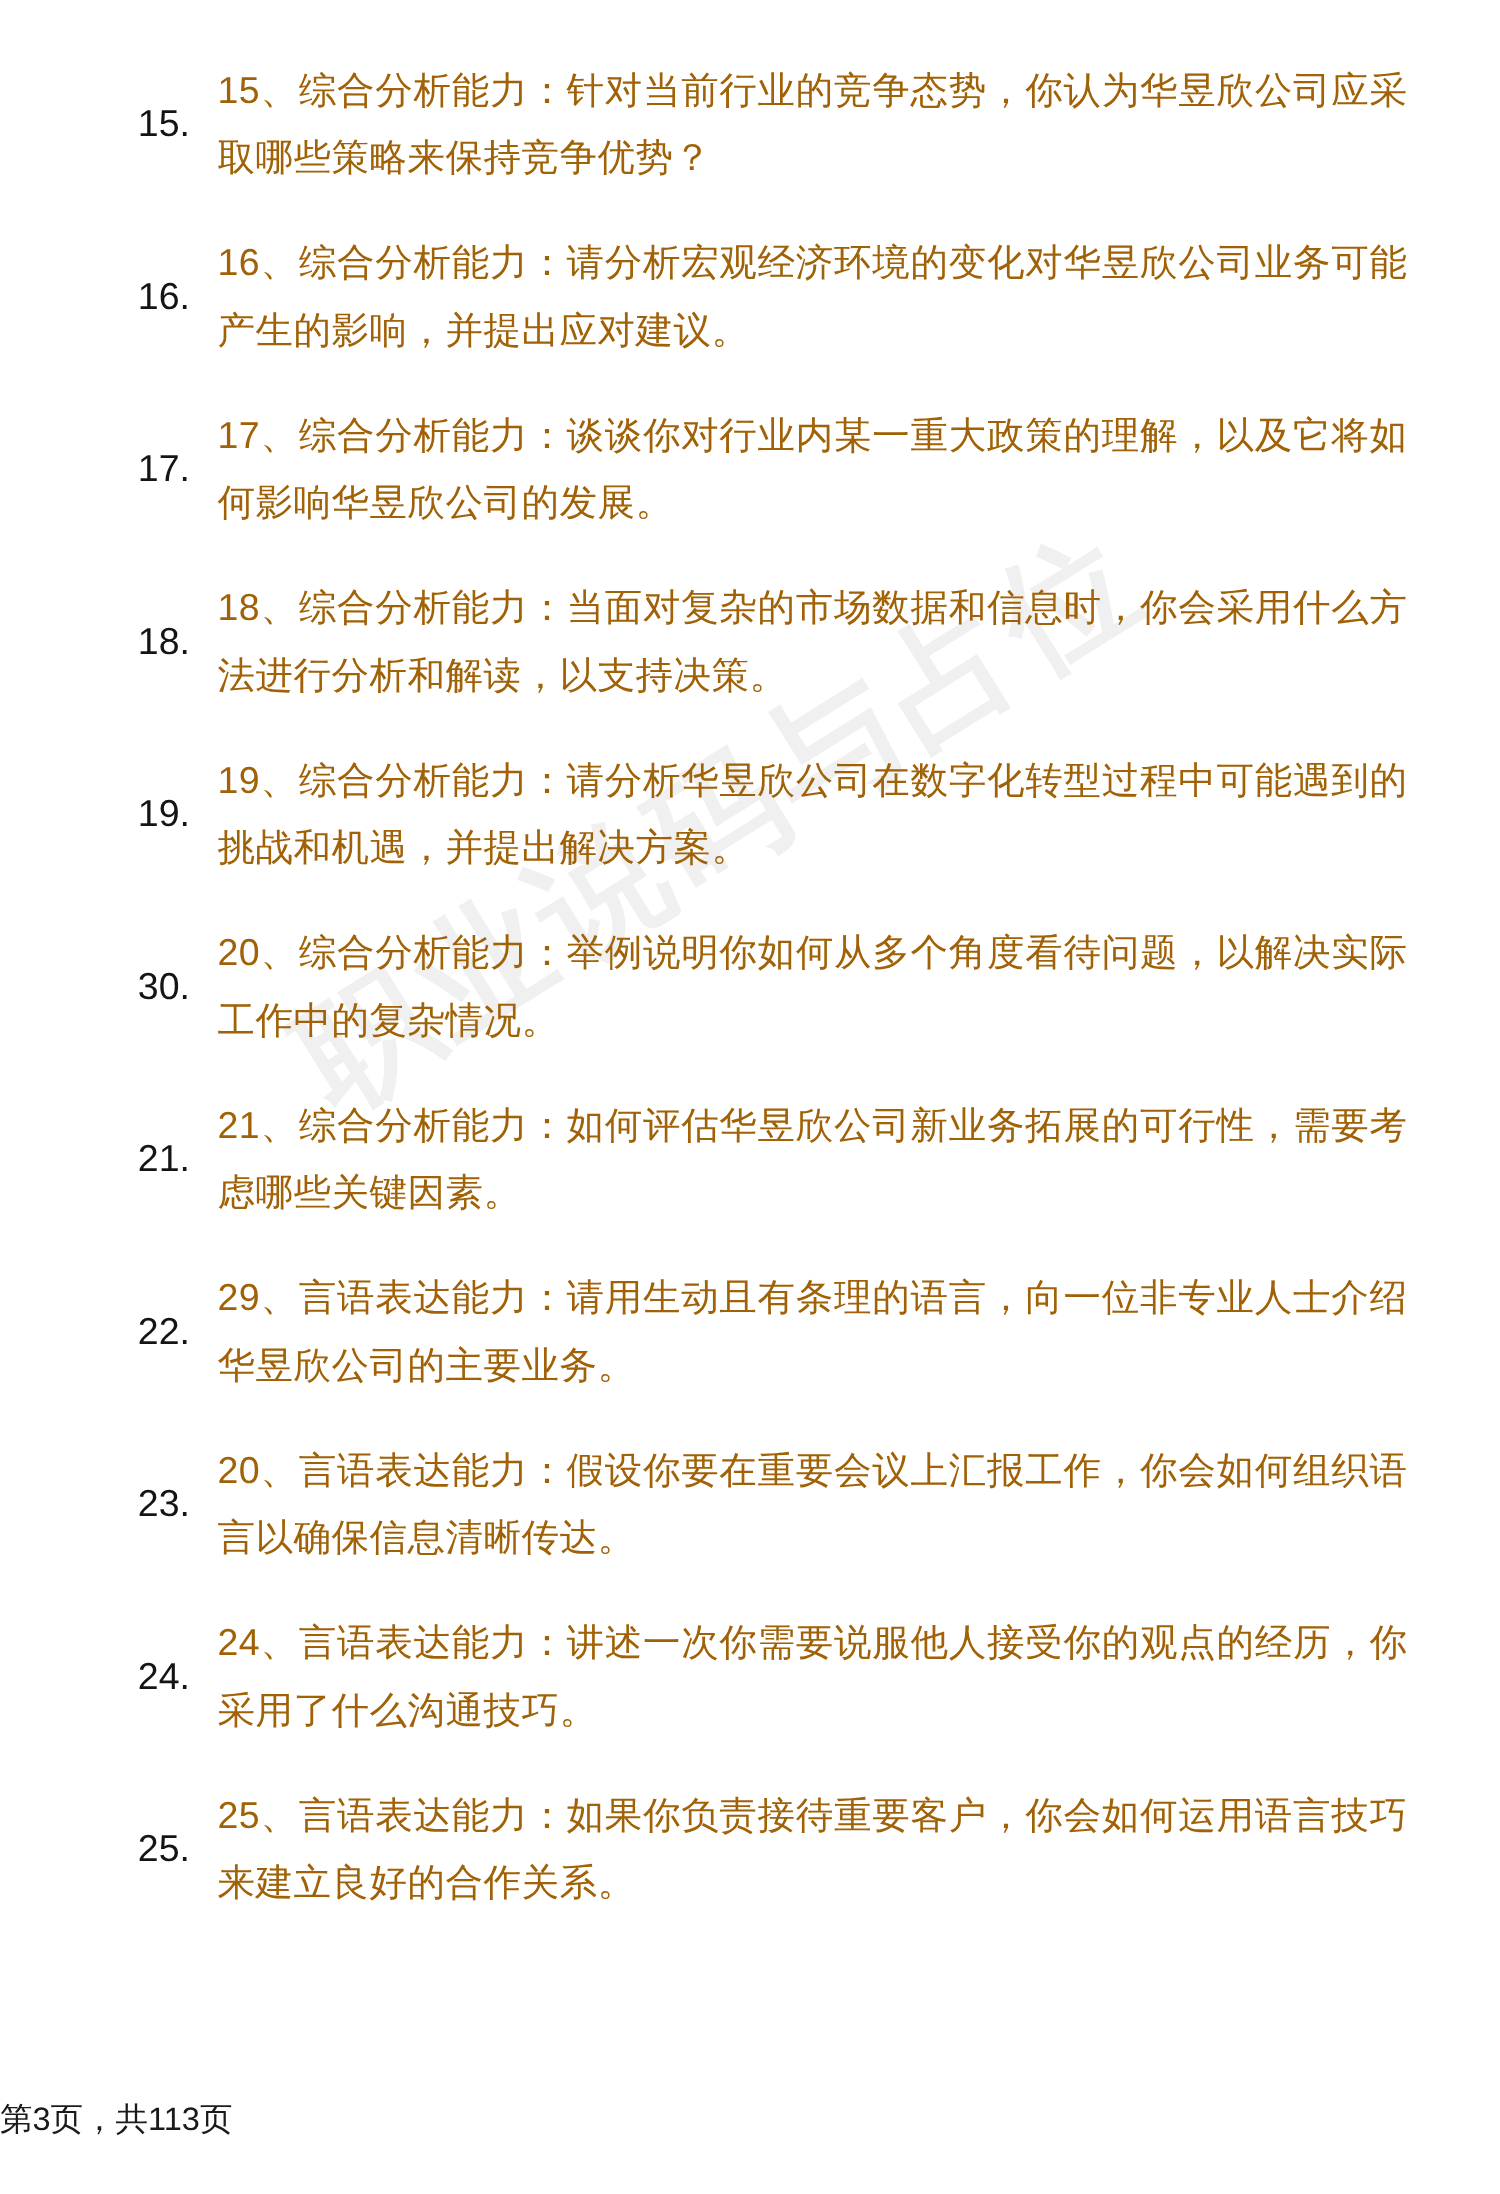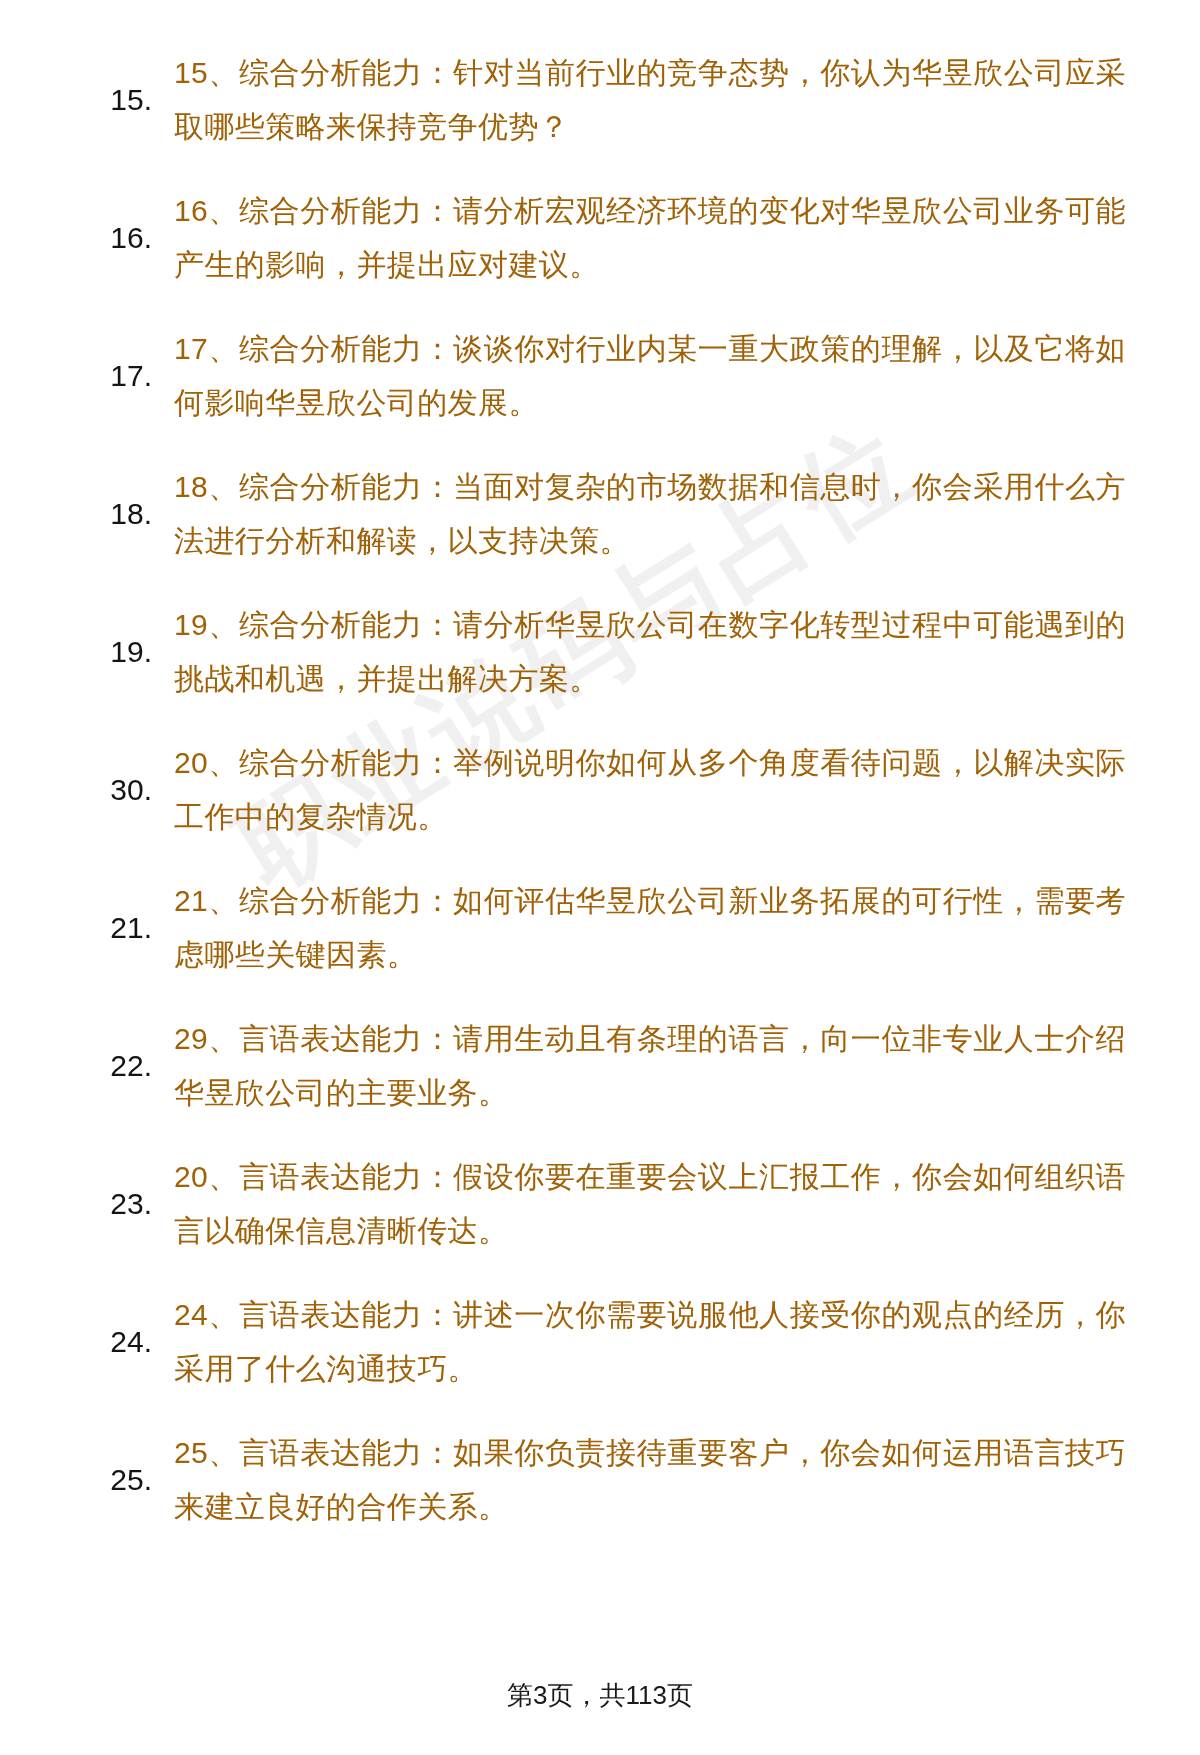--- a/index.html
+++ b/index.html
@@ -73,21 +73,21 @@
     line-height: 54px;
     color: #a16207;
     text-align: justify;
     letter-spacing: 0.4px;
   }
   .footer {
     position: absolute;
     left: 0;
     right: 0;
     bottom: 42px;
-    text-align: center;
+    text-align: left;
     font-size: 26px;
     color: #1a1a1a;
     z-index: 1;
   }
 </style>
 </head>
 <body>
 
 <div class="page">
 

